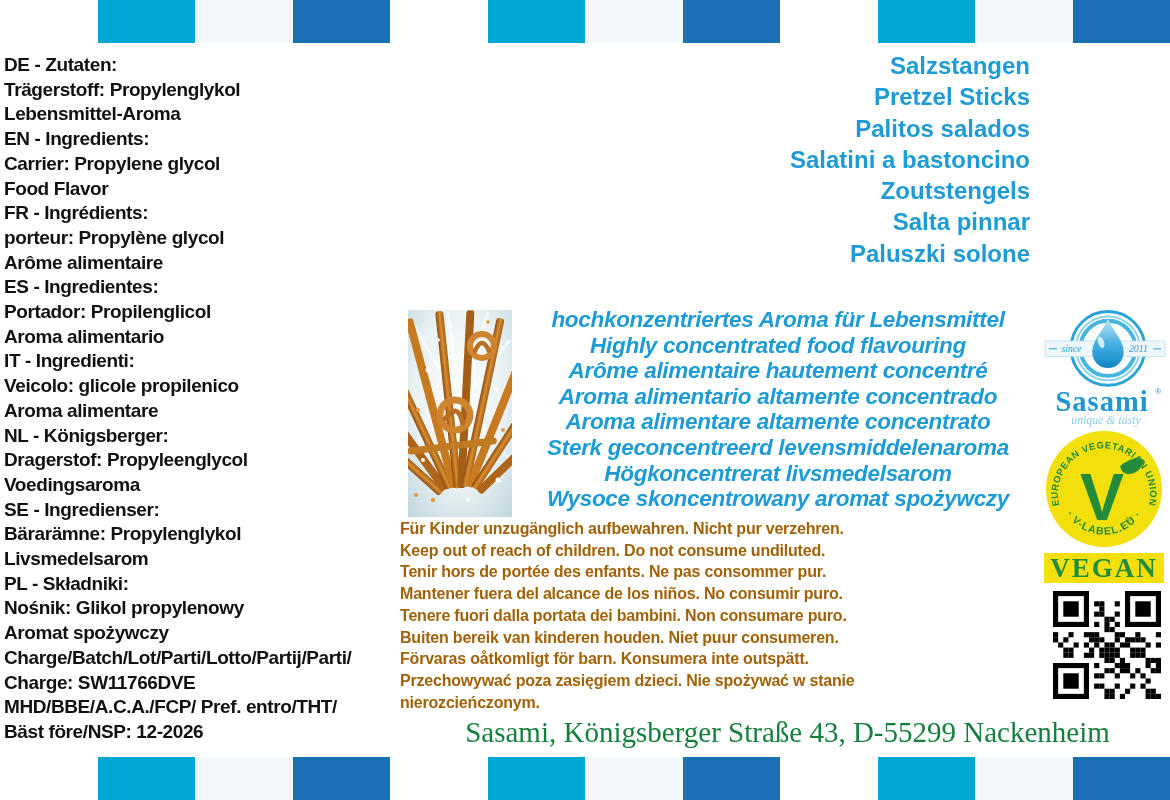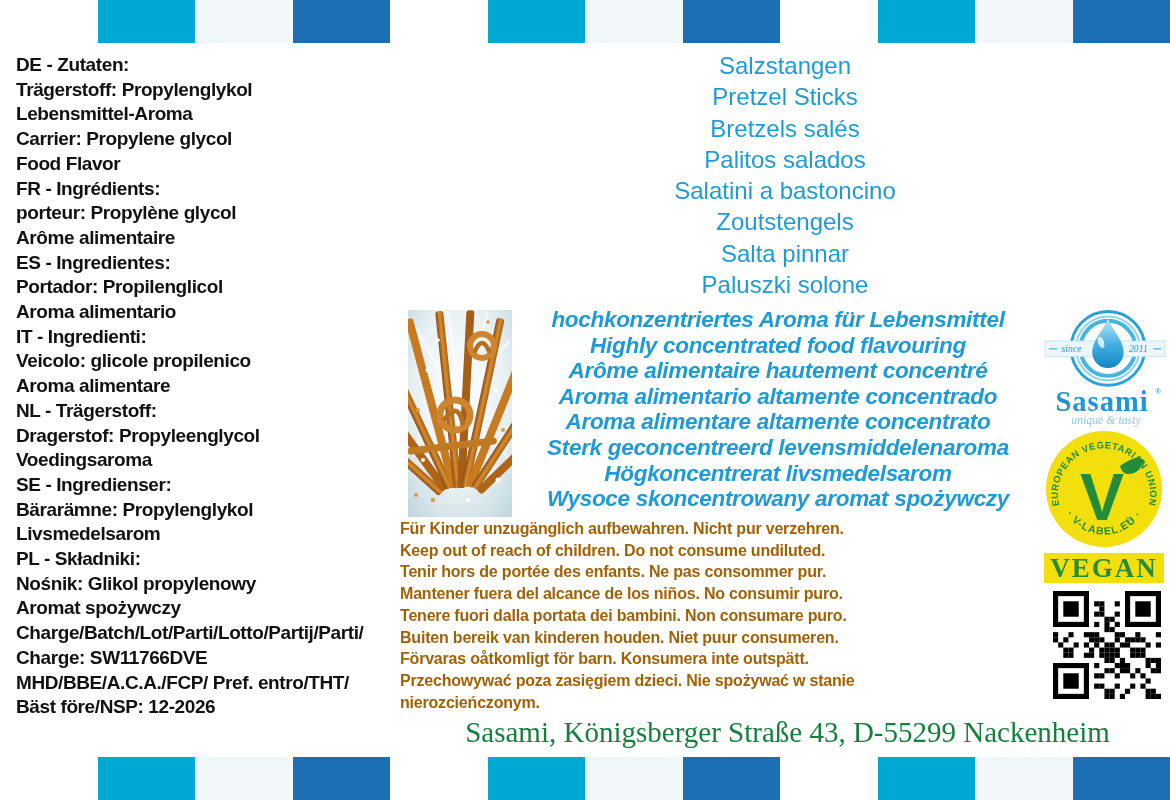--- a/index.html
+++ b/index.html
@@ -13,25 +13,25 @@
 
   .stripe{position:absolute;left:0;width:1170px;height:43px;display:flex;}
   .stripe-top{top:0;}
   .stripe-bottom{top:757px;}
   .sb{width:97.5px;height:100%;}
   .sb.c{background:var(--stripe-cyan);}
   .sb.l{background:var(--stripe-light);}
   .sb.d{background:var(--stripe-dark);}
   .sb.w{background:transparent;}
 
-  .ingredients{position:absolute;left:16px;top:53px;color:var(--text-black);
+  .ingredients{position:absolute;left:4px;top:53px;color:var(--text-black);
     font-weight:bold;font-size:19px;line-height:24.7px;letter-spacing:-0.4px;white-space:nowrap;}
 
-  .names{position:absolute;left:540px;top:50px;width:490px;text-align:center;
-    color:var(--accent-blue);font-weight:normal;font-size:24px;line-height:31.3px;}
+  .names{position:absolute;left:540px;top:50px;width:490px;text-align:right;
+    color:var(--accent-blue);font-weight:bold;font-size:24px;line-height:31.3px;}
 
   .conc{position:absolute;left:500px;top:307px;width:556px;text-align:center;
     color:var(--accent-blue);font-weight:bold;font-size:22.5px;line-height:25.6px;letter-spacing:-0.3px;white-space:nowrap;font-style:italic;}
 
   .warn{position:absolute;left:400px;top:518px;width:650px;text-align:left;
     color:#a16207;font-weight:bold;font-size:16px;line-height:21.7px;letter-spacing:-0.2px;white-space:nowrap;}
 
   .addr{position:absolute;left:405px;top:716px;width:765px;text-align:center;
     color:#15803d;font-family:"Liberation Serif",serif;font-size:29px;}
 
@@ -57,50 +57,50 @@
     <div class="sb w"></div>
     <div class="sb c"></div>
     <div class="sb l"></div>
     <div class="sb d"></div>
   </div>
 
   <div class="ingredients">
     <div>DE - Zutaten:</div>
     <div>Trägerstoff: Propylenglykol</div>
     <div>Lebensmittel-Aroma</div>
+    <div>EN - Ingredients:</div>
     <div>Carrier: Propylene glycol</div>
     <div>Food Flavor</div>
     <div>FR - Ingrédients:</div>
     <div>porteur: Propylène glycol</div>
     <div>Arôme alimentaire</div>
     <div>ES - Ingredientes:</div>
     <div>Portador: Propilenglicol</div>
     <div>Aroma alimentario</div>
     <div>IT - Ingredienti:</div>
     <div>Veicolo: glicole propilenico</div>
     <div>Aroma alimentare</div>
-    <div>NL - Trägerstoff:</div>
+    <div>NL - Königsberger:</div>
     <div>Dragerstof: Propyleenglycol</div>
     <div>Voedingsaroma</div>
     <div>SE - Ingredienser:</div>
     <div>Bärarämne: Propylenglykol</div>
     <div>Livsmedelsarom</div>
     <div>PL - Składniki:</div>
     <div>Nośnik: Glikol propylenowy</div>
     <div>Aromat spożywczy</div>
     <div>Charge/Batch/Lot/Parti/Lotto/Partij/Parti/</div>
     <div>Charge: SW11766DVE</div>
     <div>MHD/BBE/A.C.A./FCP/ Pref. entro/THT/</div>
     <div>Bäst före/NSP: 12-2026</div>
   </div>
 
   <div class="names">
     <div>Salzstangen</div>
     <div>Pretzel Sticks</div>
-    <div>Bretzels salés</div>
     <div>Palitos salados</div>
     <div>Salatini a bastoncino</div>
     <div>Zoutstengels</div>
     <div>Salta pinnar</div>
     <div>Paluszki solone</div>
   </div>
 
   <svg class="product-image" viewBox="0 0 104 207" xmlns="http://www.w3.org/2000/svg">
     <defs>
       <radialGradient id="pbg" cx="50%" cy="42%" r="80%">

